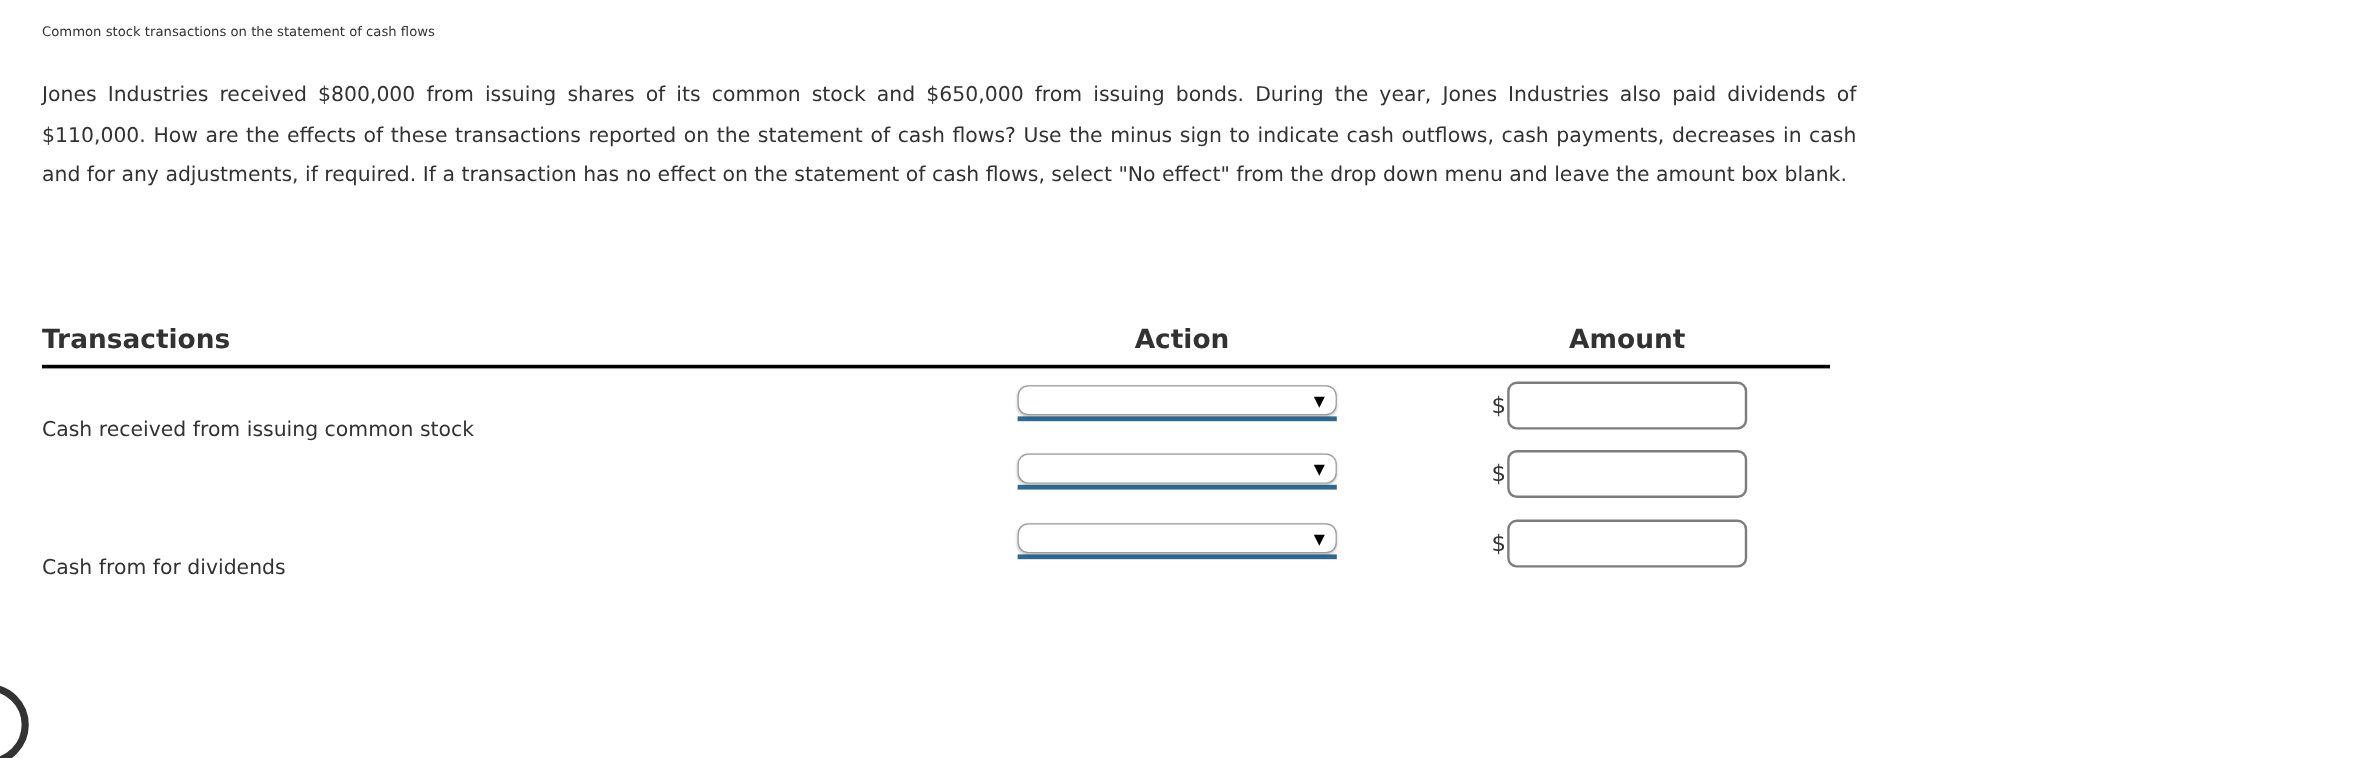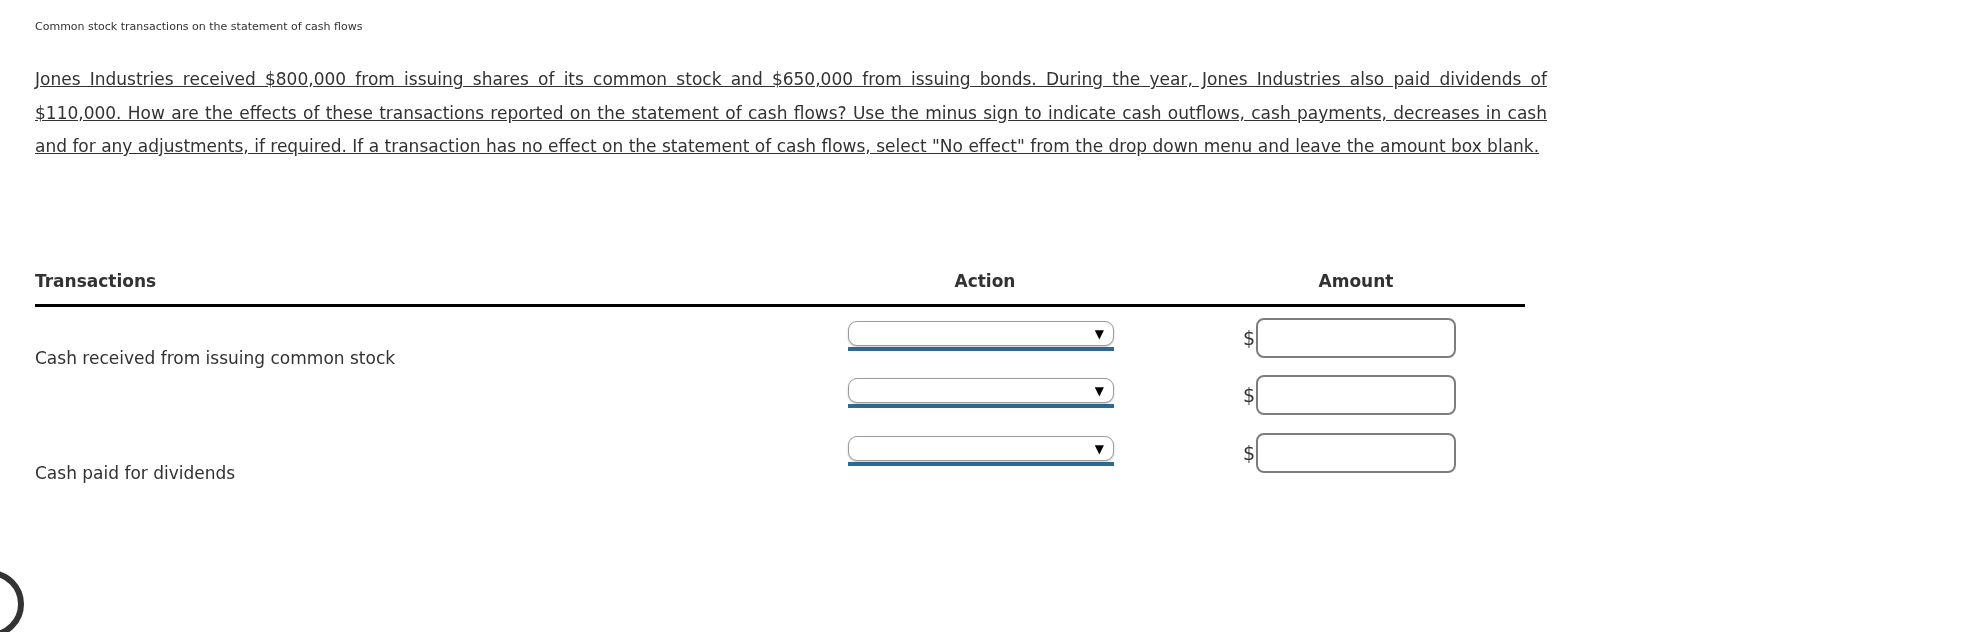--- a/index.html
+++ b/index.html
@@ -25,26 +25,25 @@
     font-size:11px;
     line-height:22px;
   }
   .instructions{
     position:absolute;
     left:35px; top:63px;
     width:1512px;
     font-size:17px;
     line-height:33.5px;
     text-align:justify;
-    text-decoration:underline;
   }
   .col-header{
     position:absolute;
     top:271px;
-    font-size:17px;
+    font-size:22px;
     font-weight:bold;
     white-space:nowrap;
   }
   .col-header.transactions{left:35px;}
   .col-header.action{left:985px;transform:translateX(-50%);}
   .col-header.amount{left:1356px;transform:translateX(-50%);}
   .header-rule{
     position:absolute;
     left:35px; top:304px;
     width:1490px; height:3px;
@@ -163,21 +162,21 @@
       </div>
       <div class="underline"></div>
     </div>
     <div class="amount-group">
       <span class="currency">$</span>
       <input type="text" class="amount-input" value="" style="">
     </div>
   </div>
 
   <div class="t-row" style="top:432px;">
-    <span class="row-label">Cash paid for dividends</span>
+    <span class="row-label">Cash from for dividends</span>
     <div class="action-select" role="combobox" aria-expanded="false">
       <div class="select-box">
         <span class="selected-value"></span>
         <span class="caret">▼</span>
       </div>
       <div class="underline"></div>
     </div>
     <div class="amount-group">
       <span class="currency">$</span>
       <input type="text" class="amount-input" value="" style="">

